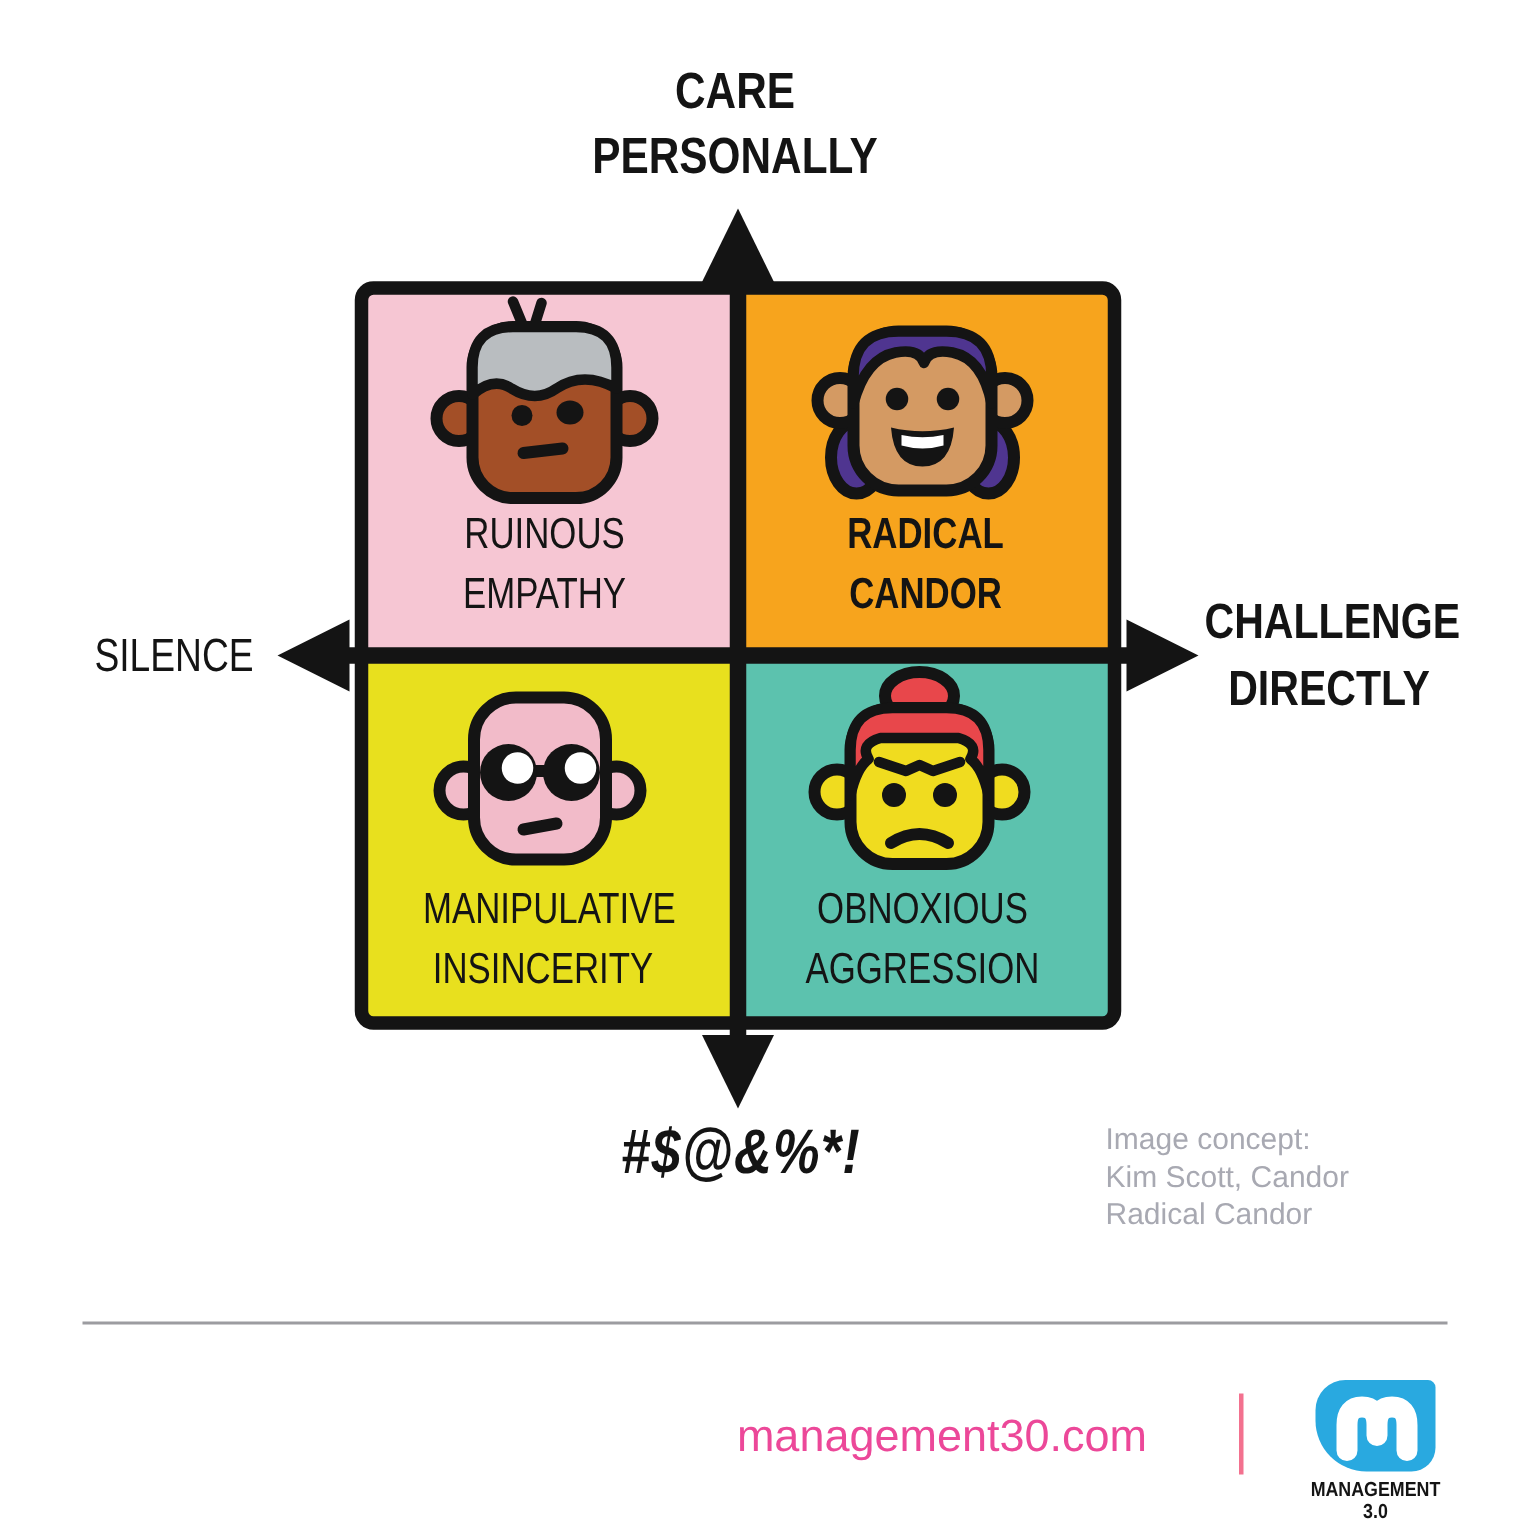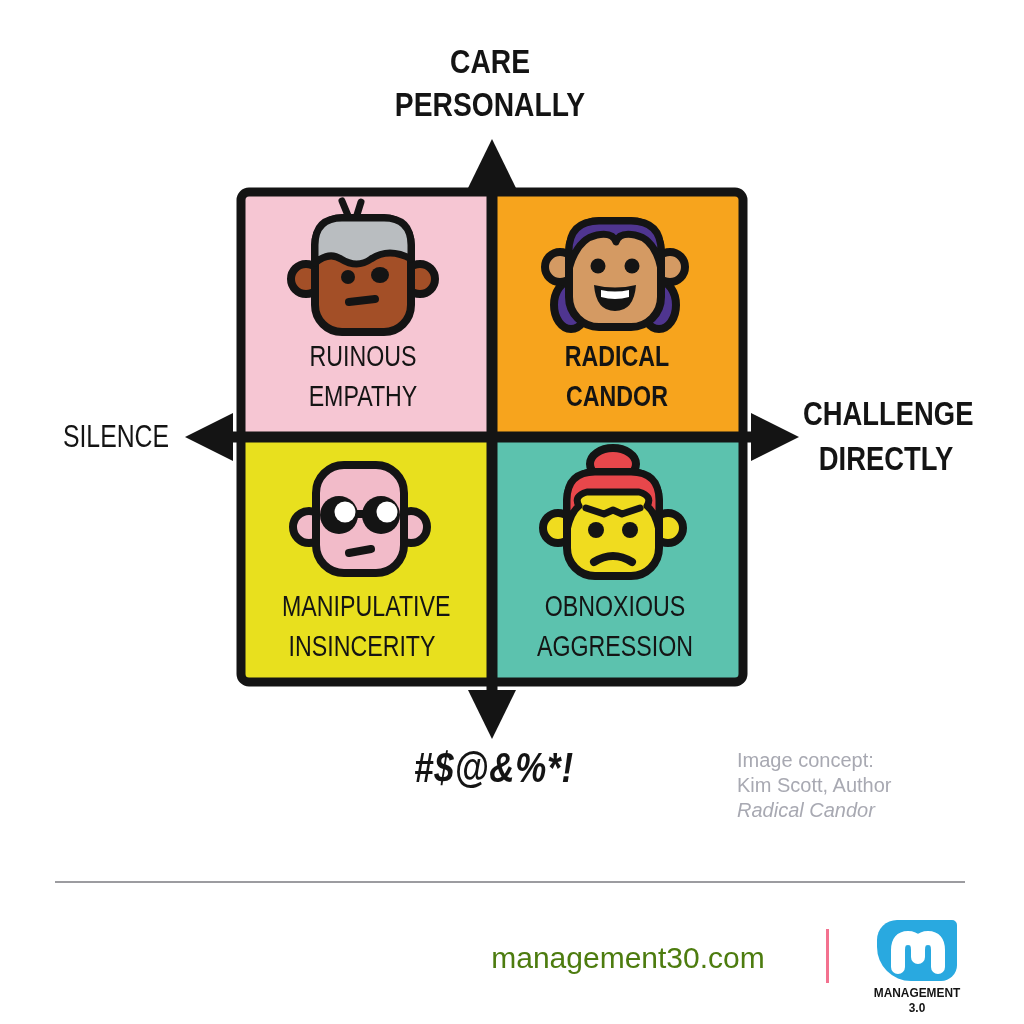--- a/index.html
+++ b/index.html
@@ -17,25 +17,25 @@
   .axis-left   { left:36px;  top:420px; width:160px; font-size:31px; font-weight:normal; line-height:34px; }
   .axis-bottom { left:394px; top:744px; width:200px; font-size:42px; font-weight:bold; font-style:italic; letter-spacing:1px; }
 
   .q-label { position:absolute; width:200px; text-align:center; font-size:29px; line-height:40px; color:#141414; }
   .q-ruinous { left:263px; top:336px; font-weight:normal; }
   .q-radical { left:517px; top:336px; font-weight:bold; }
   .q-manip   { left:262px; top:586px; font-weight:normal; }
   .q-obnox   { left:515px; top:586px; font-weight:normal; }
 
   .credit { position:absolute; left:737px; top:733px; font-size:20px; line-height:25px; color:#A8A9B2; text-align:left;margin-top:15px; }
-  .credit .it { font-style:italic; }
+  .credit .it { }
 
   .divider { position:absolute; left:55px; top:881px; width:910px; height:2px; background:#9C9CA0; }
 
-  .footer-url { position:absolute; left:448px; top:941px; width:360px; text-align:center; font-size:30px; color:#4d7c0f; }
+  .footer-url { position:absolute; left:448px; top:941px; width:360px; text-align:center; font-size:30px; color:#ec4899; }
 
   .pink-line { position:absolute; left:826px; top:929px; width:3px; height:54px; background:#F3718F; }
 
   .logo-mark { position:absolute; left:877px; top:920px; width:80px; height:61px; background:#29A9E0;
                border-radius:20px 5px 16px 34px; }
   .logo-caption { position:absolute; left:857px; top:985px; width:120px; text-align:center;
                   font-size:13.5px; font-weight:bold; color:#141414; transform:scaleX(0.88); transform-origin:50% 0; }
 
   svg.matrix-svg { position:absolute; left:0; top:0; }
 </style>
@@ -146,21 +146,21 @@
     <span style="display:block">MANIPULATIVE</span>
     <span style="display:block">INSINCERITY</span>
   </div>
   <div class="q-label q-obnox cond">
     <span style="display:block">OBNOXIOUS</span>
     <span style="display:block">AGGRESSION</span>
   </div>
 
   <div class="credit">
     <span style="display:block">Image concept:</span>
-    <span style="display:block">Kim Scott, Author</span>
+    <span style="display:block">Kim Scott, Candor</span>
     <span style="display:block" class="it">Radical Candor</span>
   </div>
 
   <div class="divider"></div>
 
   <div class="footer-url">management30.com</div>
 
   <div class="pink-line"></div>
 
   <div class="logo-mark">

